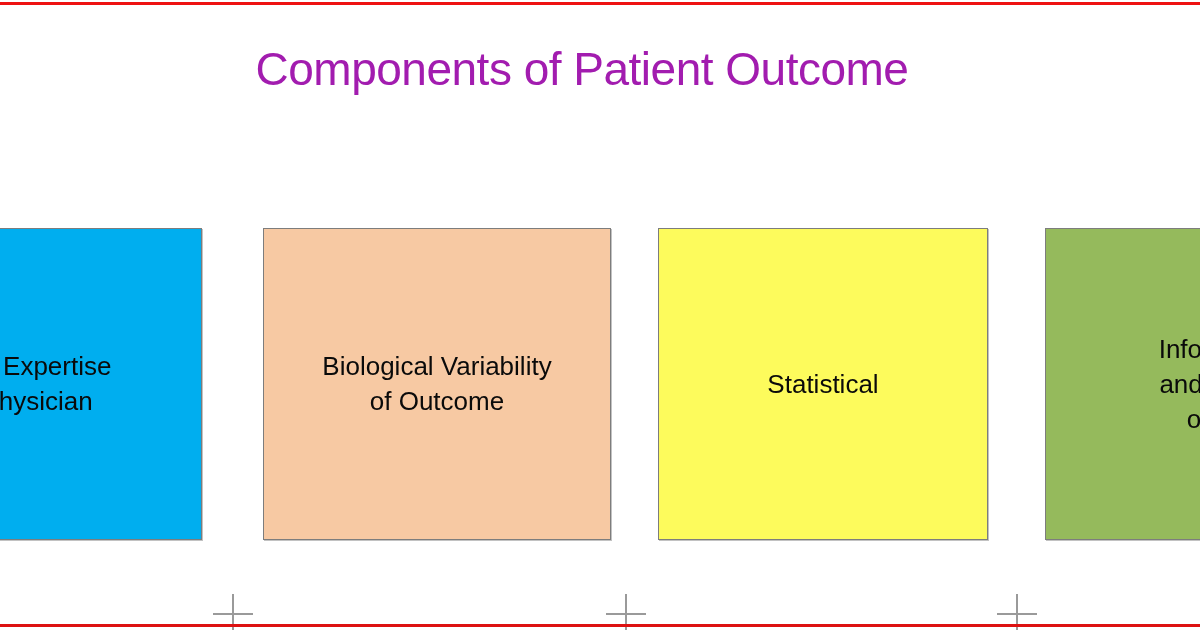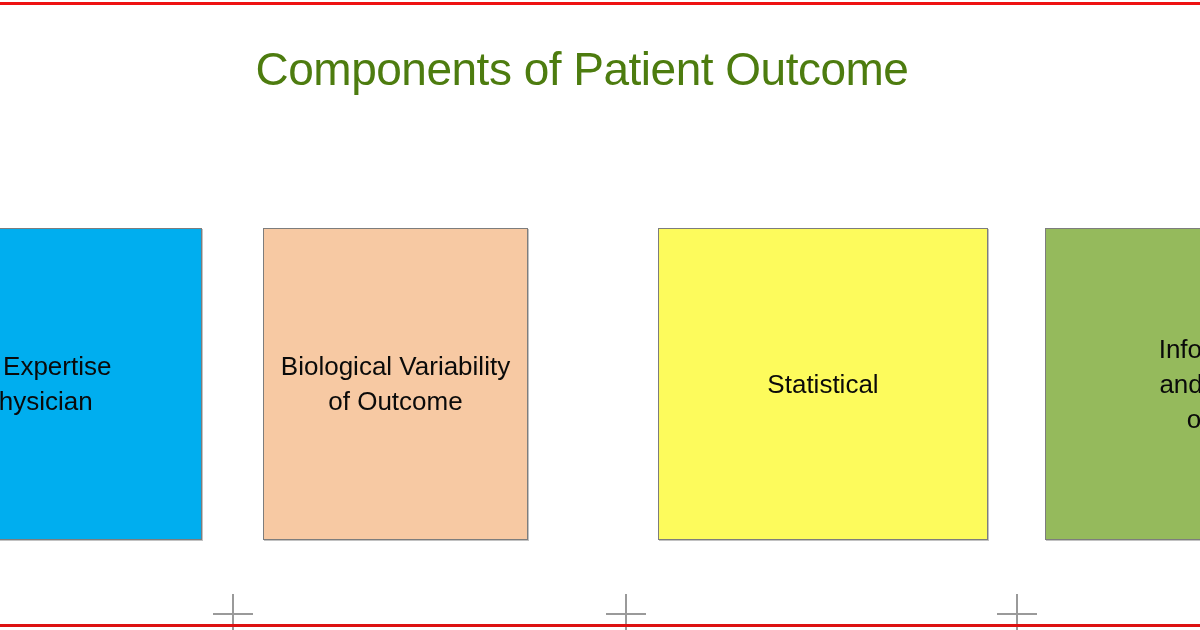--- a/index.html
+++ b/index.html
@@ -39,21 +39,21 @@
   #title {
     position: absolute;
     top: 44px;
     left: 0;
     width: 1164px;
     text-align: center;
     font-family: "Liberation Sans", sans-serif;
     font-size: 46px;
     font-weight: 400;
     letter-spacing: -0.5px;
-    color: #4d7c0f;
+    color: #a21caf;
     line-height: 1.1;
     white-space: nowrap;
   }
 
   
   #diagram {
     position: absolute;
     top: 228px;
     left: 0;
     width: 1200px;
@@ -77,21 +77,21 @@
     font-size: 26px;
     font-weight: 400;
     line-height: 35px;
     color: #0a0a0a;
     text-align: center;
     white-space: nowrap;
   }
 
   
   .node-1 { left: -128px; width: 330px;  background: #00aeef; }
-  .node-2 { left: 263px;  width: 265px;  background: #f7c9a3; }
+  .node-2 { left: 263px;  width: 348px;  background: #f7c9a3; }
   .node-3 { left: 658px;  width: 330px;  background: #fdfb5c; }
   .node-4 { left: 1045px; width: 330px;  background: #95ba5c; }
 
   
   .plus {
     position: absolute;
     top: 366px;
     width: 40px;
     height: 40px;
   }

